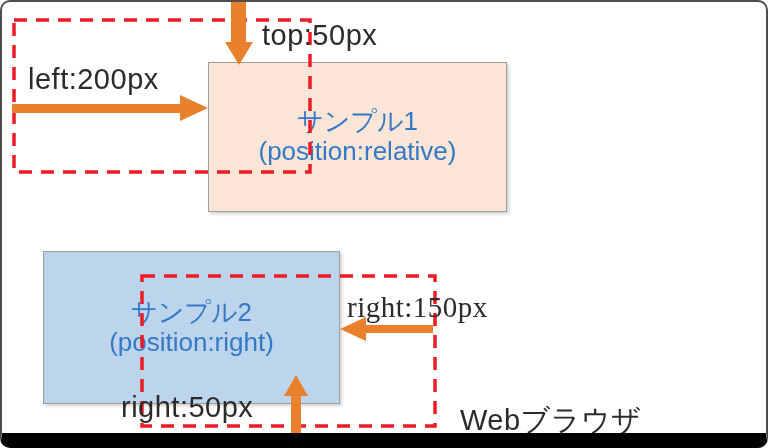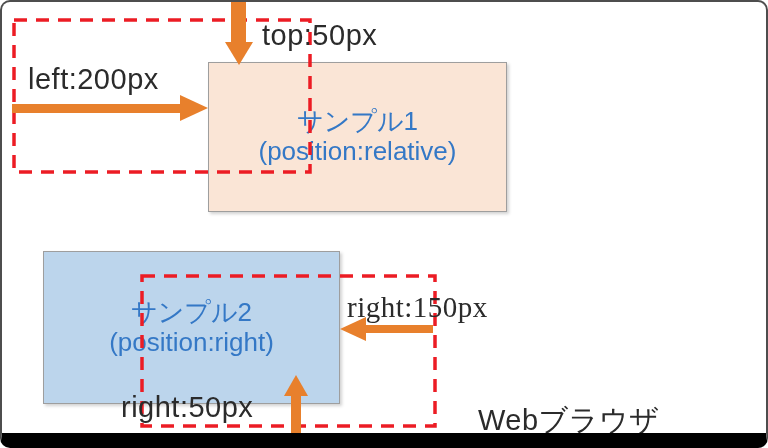--- a/index.html
+++ b/index.html
@@ -29,21 +29,21 @@
   }
   .dashed-outline { position:absolute; z-index:2; }
   .offset-label {
     position:absolute; z-index:3;
     font-size:29px; color:#2b2b2b; letter-spacing:0.5px; white-space:nowrap;
   }
   #label-top    { left:260px; top:17px; }
   #label-left   { left:26px;  top:61px;text-align:center; }
   #label-right  { left:345px; top:289px;font-family:Liberation Serif, serif; }
   #label-bottom { left:119px; top:389px; }
-  #label-browser{ left:476px; top:399px; }
+  #label-browser{ left:458px; top:399px; }
   .arrow-part { position:absolute; z-index:4; }
   .shaft { background:#E8802C; }
   
   #arrow-down-shaft { left:229px; top:0;    width:15px; height:42px; }
   #arrow-down-head  { left:223px; top:40px; width:0; height:0;
                       border-left:14px solid transparent; border-right:14px solid transparent;
                       border-top:23px solid #E8802C; }
   
   #arrow-right-shaft { left:10px;  top:102px; width:170px; height:9px; }
   #arrow-right-head  { left:178px; top:93px;  width:0; height:0;

